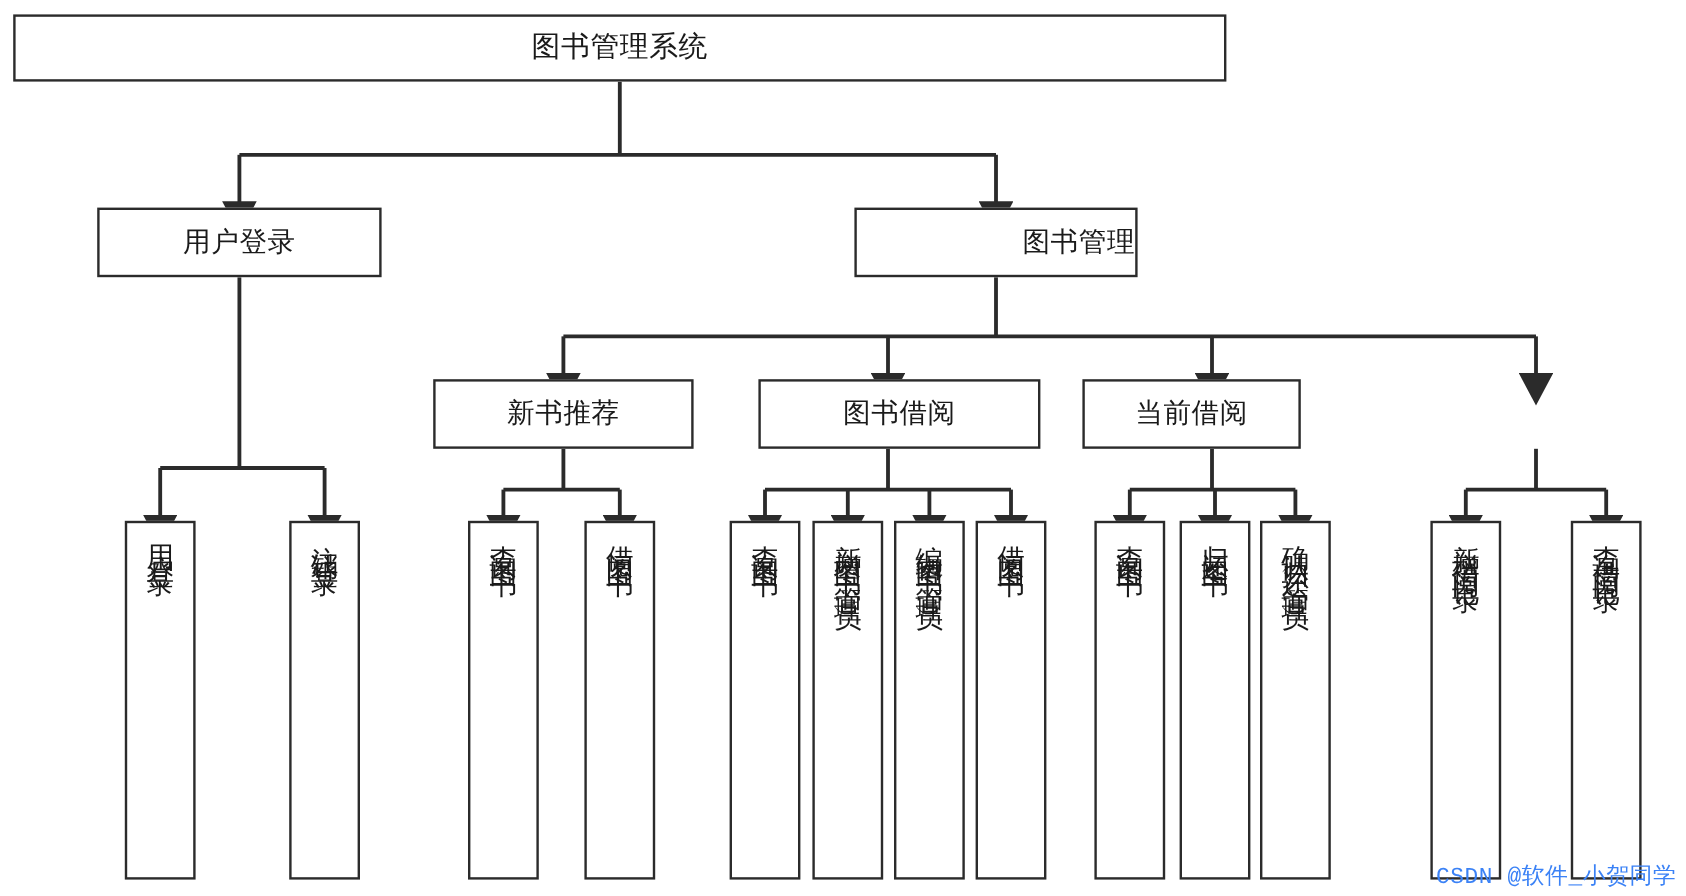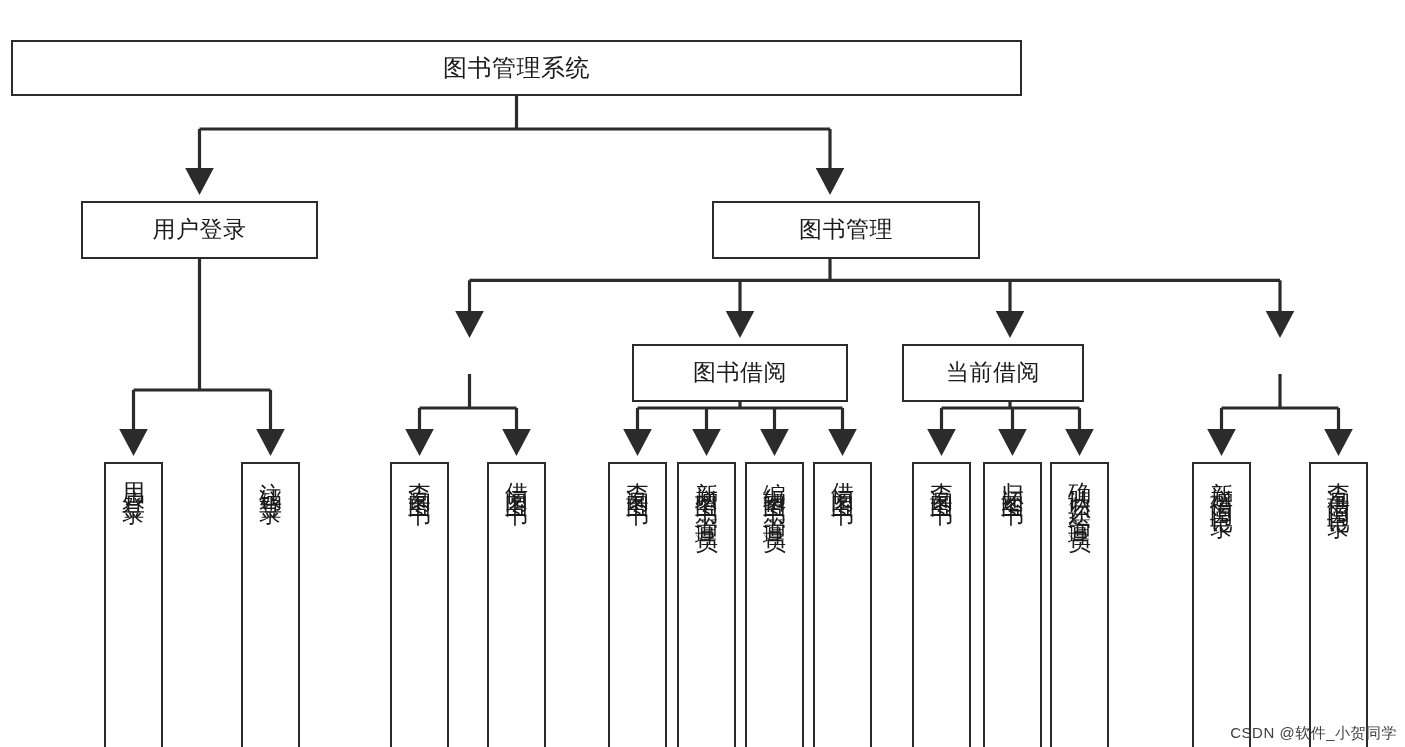--- a/index.html
+++ b/index.html
@@ -29,21 +29,20 @@
   .node {
     position: absolute;
     box-sizing: border-box;
     background: #ffffff;
     border: 2.5px solid #2b2b2b;
     display: flex;
     align-items: center;
     justify-content: center;
     color: #1a1a1a;
     z-index: 2;
-    margin-top: 28px;
   }
   .node .node-label {
     display: block;
     text-align: center;
     line-height: 1.18;
     white-space: nowrap;
   }
   
   .node-h .node-label {
     writing-mode: horizontal-tb;
@@ -64,26 +63,26 @@
     font-size: 23px;
     letter-spacing: 7px;
     line-height: 1;
     white-space: nowrap;
     margin: 0 auto;
   }
   #watermark {
     position: absolute;
     right: 8px;
     bottom: 4px;
-    font-size: 15px;
-    color: #404040;
+    font-size: 19px;
+    color: #3b82f6;
     letter-spacing: 0.5px;
     z-index: 5;
     white-space: nowrap;
-    font-family: Liberation Sans, sans-serif;
+    font-family: Liberation Mono, monospace;
   }
 </style>
 </head>
 <body>
 
 <div id="diagram-root">
 
   <svg id="edge-layer" width="1405" height="747" viewBox="0 0 1405 747" xmlns="http://www.w3.org/2000/svg">
     <defs>
       <marker id="arrow" markerWidth="9" markerHeight="9" refX="1" refY="4.5" orient="auto" markerUnits="strokeWidth">
@@ -127,25 +126,28 @@
       </g>
   </svg>
 
   <div class="node node-h node-root" style="left:11px; top:12px; width:1011px; height:56px;">
     <span class="node-label">图书管理系统</span>
   </div>
 
   <div class="node node-h" style="left:81px; top:173px; width:237px; height:58px;">
     <span class="node-label">用户登录</span>
   </div>
-  <div class="node node-h" style="left:712px; top:173px; width:268px; height:58px;">
+  <div class="node node-h" style="left:712px; top:173px; width:236px; height:58px;justify-content:flex-end;">
     <span class="node-label">图书管理</span>
   </div>
 
-  <div class="node node-h" style="left:632px; top:316px; width:216px; height:58px;">
+  <div class="node node-h" style="left:361px; top:316px; width:217px; height:58px;">
+    <span class="node-label">新书推荐</span>
+  </div>
+  <div class="node node-h" style="left:632px; top:316px; width:235px; height:58px;">
     <span class="node-label">图书借阅</span>
   </div>
   <div class="node node-h" style="left:902px; top:316px; width:182px; height:58px;">
     <span class="node-label">当前借阅</span>
   </div>
 
   <div class="node node-v" style="left:104px; top:434px; width:59px; height:299px;">
     <span class="node-label">用户登录</span>
   </div>
   <div class="node node-v" style="left:241px; top:434px; width:59px; height:299px;">

